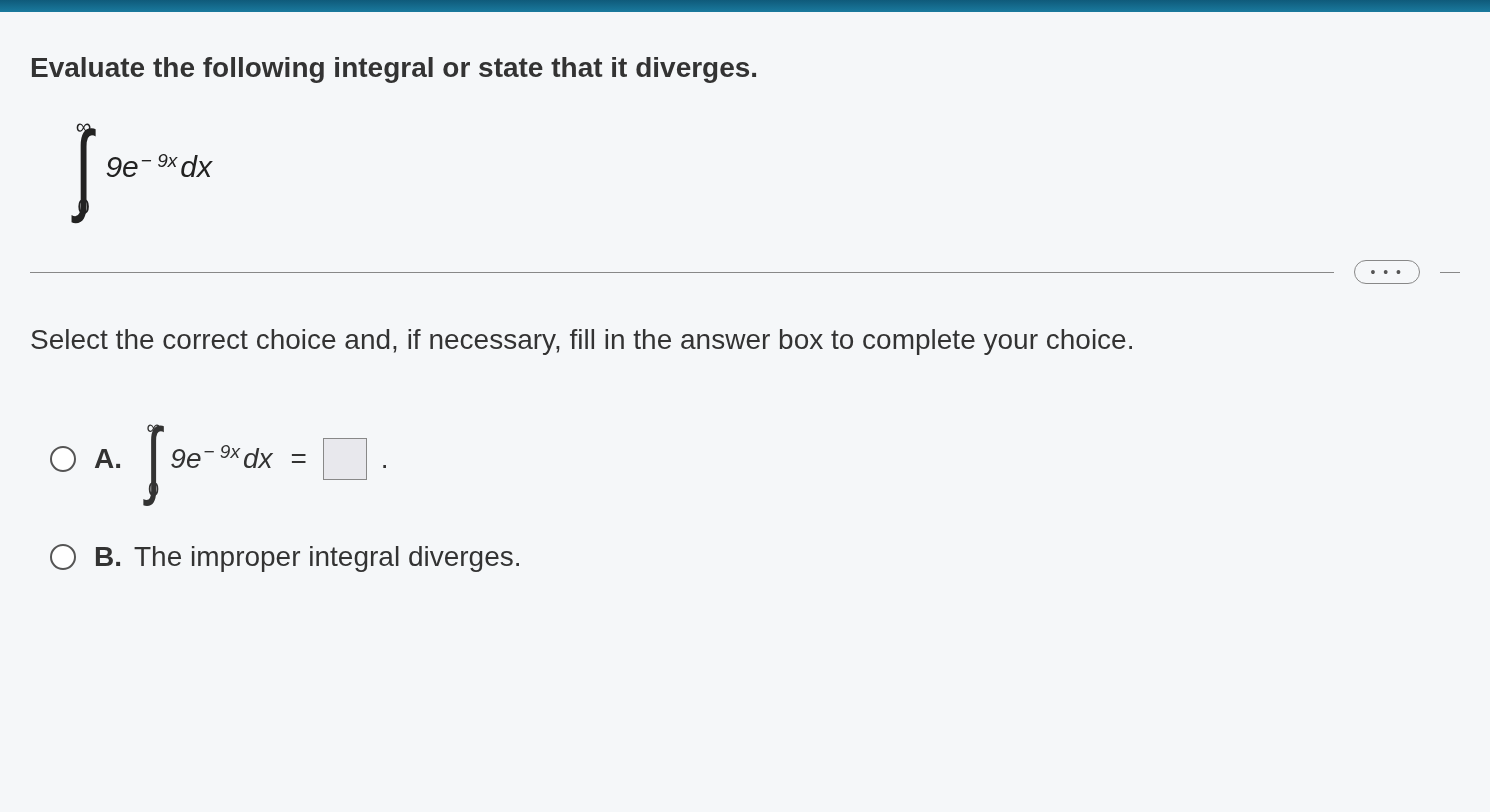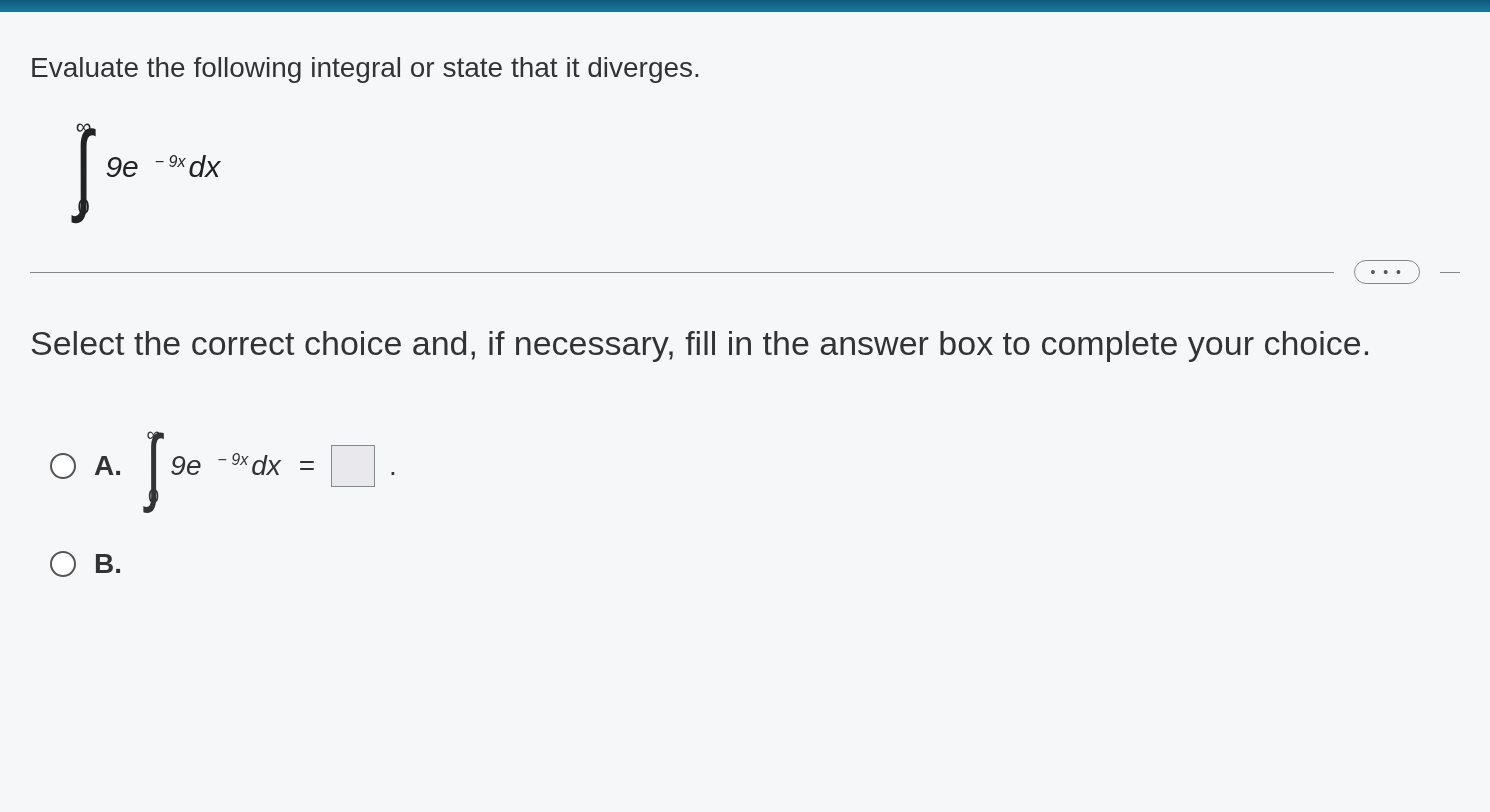--- a/index.html
+++ b/index.html
@@ -20,21 +20,21 @@
       height: 12px;
       background: linear-gradient(to bottom, #0f5a7a, #1a7a9e);
     }
     .content {
       padding: 40px 30px 20px 30px;
     }
     .question-text {
       font-size: 28px;
       color: #333;
       margin-bottom: 30px;
-      font-weight: 400;
+      font-weight: 700;
     }
     .integral-display {
       margin-left: 40px;
       margin-bottom: 40px;
       display: flex;
       align-items: center;
       font-size: 28px;
       color: #222;
     }
     .integral-sign {
@@ -57,25 +57,25 @@
       font-size: 22px;
       margin-top: -8px;
     }
     .integrand {
       font-size: 30px;
       font-style: italic;
       display: flex;
       align-items: baseline;
     }
     .exponent {
-      font-size: 16px;
+      font-size: 19px;
       vertical-align: super;
       position: relative;
       top: -10px;
-      margin-left: 16px;
+      margin-left: 2px;
       margin-right: 3px;
       font-style: italic;
     }
     .divider-row {
       display: flex;
       align-items: center;
       margin: 20px 0 40px 0;
     }
     .divider-line {
       flex: 1;
@@ -86,21 +86,21 @@
       border: 1px solid #888;
       border-radius: 14px;
       padding: 3px 16px;
       margin: 0 20px;
       color: #555;
       font-size: 14px;
       letter-spacing: 2px;
       background: #f5f7f9;
     }
     .instruction {
-      font-size: 34px;
+      font-size: 28px;
       color: #333;
       margin-bottom: 60px;
     }
     .choice-row {
       display: flex;
       align-items: center;
       margin-left: 20px;
       margin-bottom: 40px;
       font-size: 28px;
       color: #333;
@@ -209,15 +209,16 @@
       </span>
       <span class="equals">=</span>
       <span class="answer-box"></span>
       <span class="period">.</span>
     </span>
   </div>
 
   <div class="choice-row">
     <span class="radio"></span>
     <span class="choice-label">B.</span>
+    <span>The improper integral diverges.</span>
   </div>
 
 </div>
 
 </body></html>

